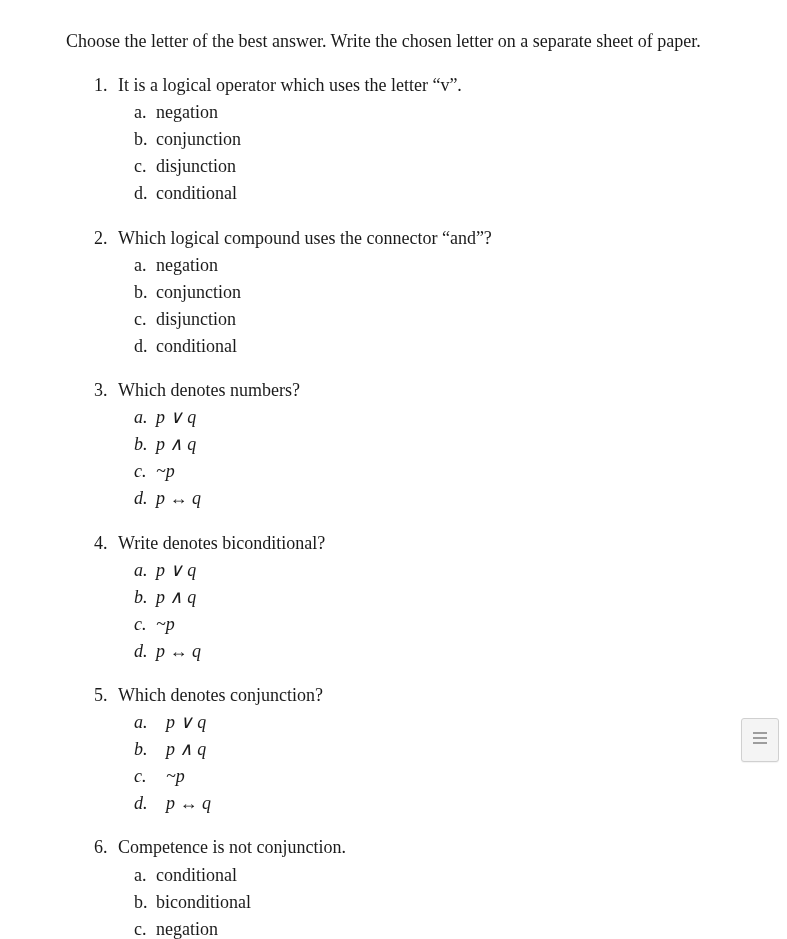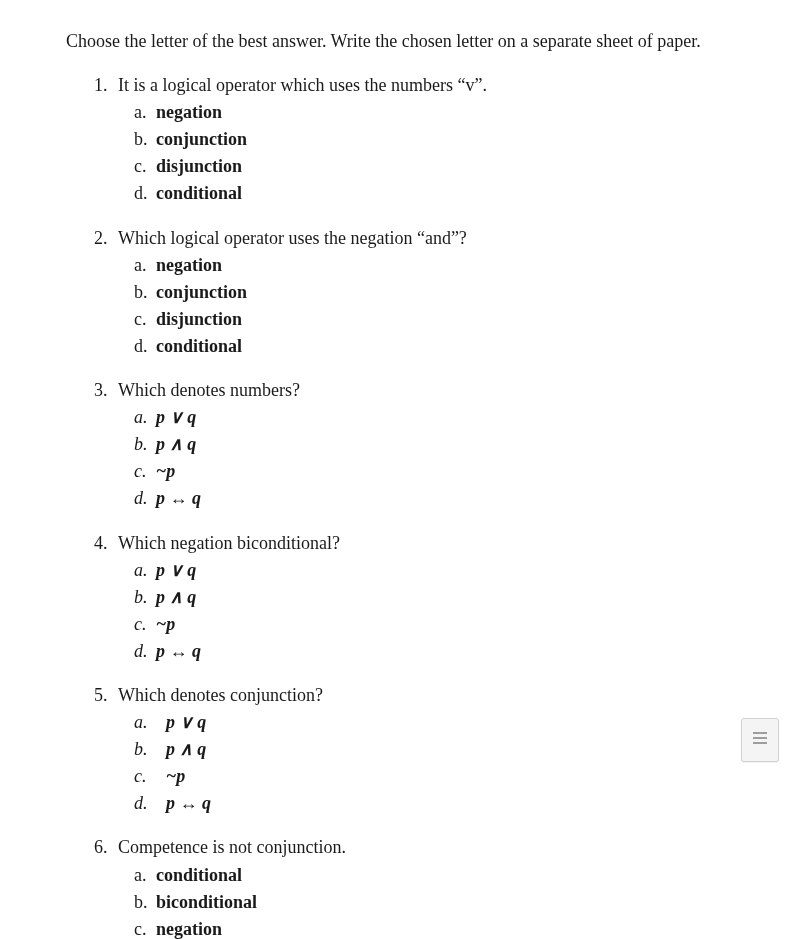--- a/index.html
+++ b/index.html
@@ -42,21 +42,20 @@
     margin: 1px 0;
   }
   .opt-letter {
     min-width: 22px;
   }
   .opt-letter-wide {
     min-width: 32px;
   }
   .opt-text {
     flex: 1;
-    font-weight: bold;
   }
   .italic {
     font-style: italic;
   }
   .section-instr {
     text-align: justify;
     margin-top: 10px;
     margin-bottom: 2px;
   }
   .side-button {
@@ -82,21 +81,21 @@
 <body>
 
 <div class="page">
 
   <div class="instructions">Choose the letter of the best answer. Write the chosen letter on a separate sheet of paper.</div>
 
   <div id="questions-container">
       <div class="question-block">
         <div class="qline">
           <span class="qnum">1.</span>
-          <span class="qtext">It is a logical operator which uses the numbers “v”.</span>
+          <span class="qtext">It is a logical operator which uses the letter “v”.</span>
         </div>
         <div class="options">
           <div class="opt">
             <span class="opt-letter">a.</span>
             <span class="opt-text">negation</span>
           </div>
           <div class="opt">
             <span class="opt-letter">b.</span>
             <span class="opt-text">conjunction</span>
           </div>
@@ -106,21 +105,21 @@
           </div>
           <div class="opt">
             <span class="opt-letter">d.</span>
             <span class="opt-text">conditional</span>
           </div>
         </div>
       </div>
       <div class="question-block">
         <div class="qline">
           <span class="qnum">2.</span>
-          <span class="qtext">Which logical operator uses the negation “and”?</span>
+          <span class="qtext">Which logical compound uses the connector “and”?</span>
         </div>
         <div class="options">
           <div class="opt">
             <span class="opt-letter">a.</span>
             <span class="opt-text">negation</span>
           </div>
           <div class="opt">
             <span class="opt-letter">b.</span>
             <span class="opt-text">conjunction</span>
           </div>
@@ -154,21 +153,21 @@
           </div>
           <div class="opt">
             <span class="opt-letter italic">d.</span>
             <span class="opt-text italic">p ↔ q</span>
           </div>
         </div>
       </div>
       <div class="question-block">
         <div class="qline">
           <span class="qnum">4.</span>
-          <span class="qtext">Which negation biconditional?</span>
+          <span class="qtext">Write denotes biconditional?</span>
         </div>
         <div class="options">
           <div class="opt">
             <span class="opt-letter italic">a.</span>
             <span class="opt-text italic">p ∨ q</span>
           </div>
           <div class="opt">
             <span class="opt-letter italic">b.</span>
             <span class="opt-text italic">p ∧ q</span>
           </div>

